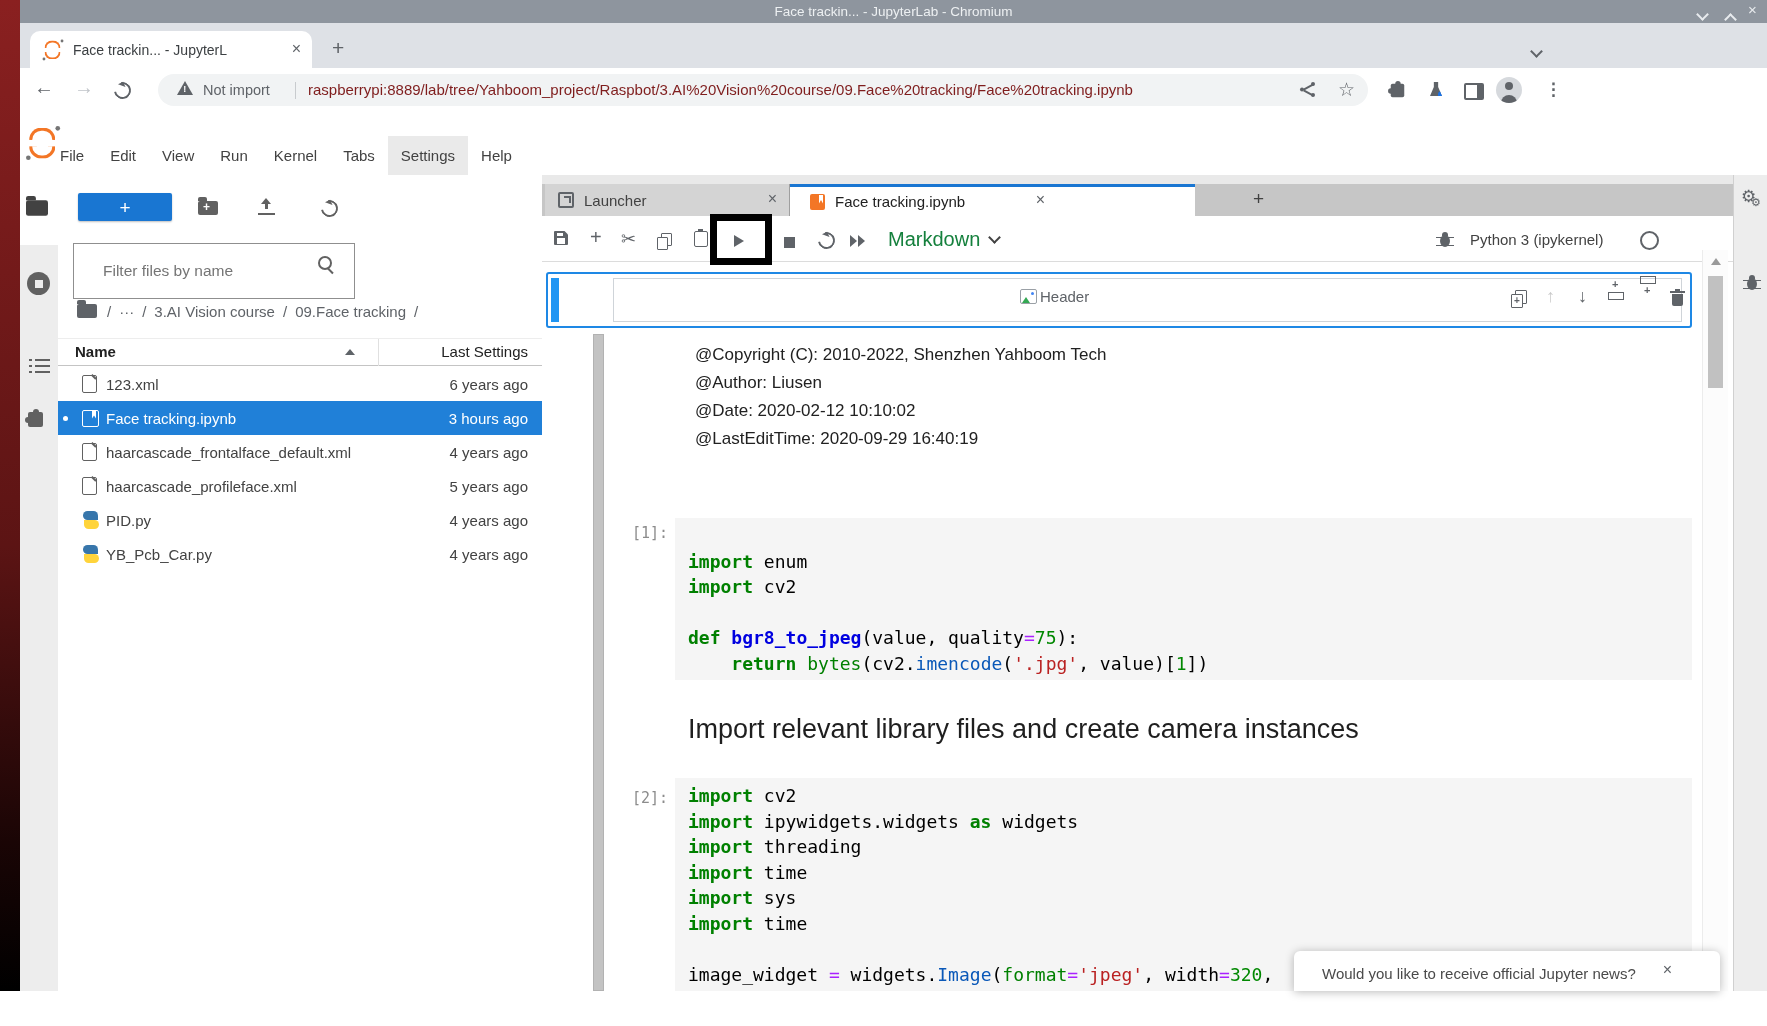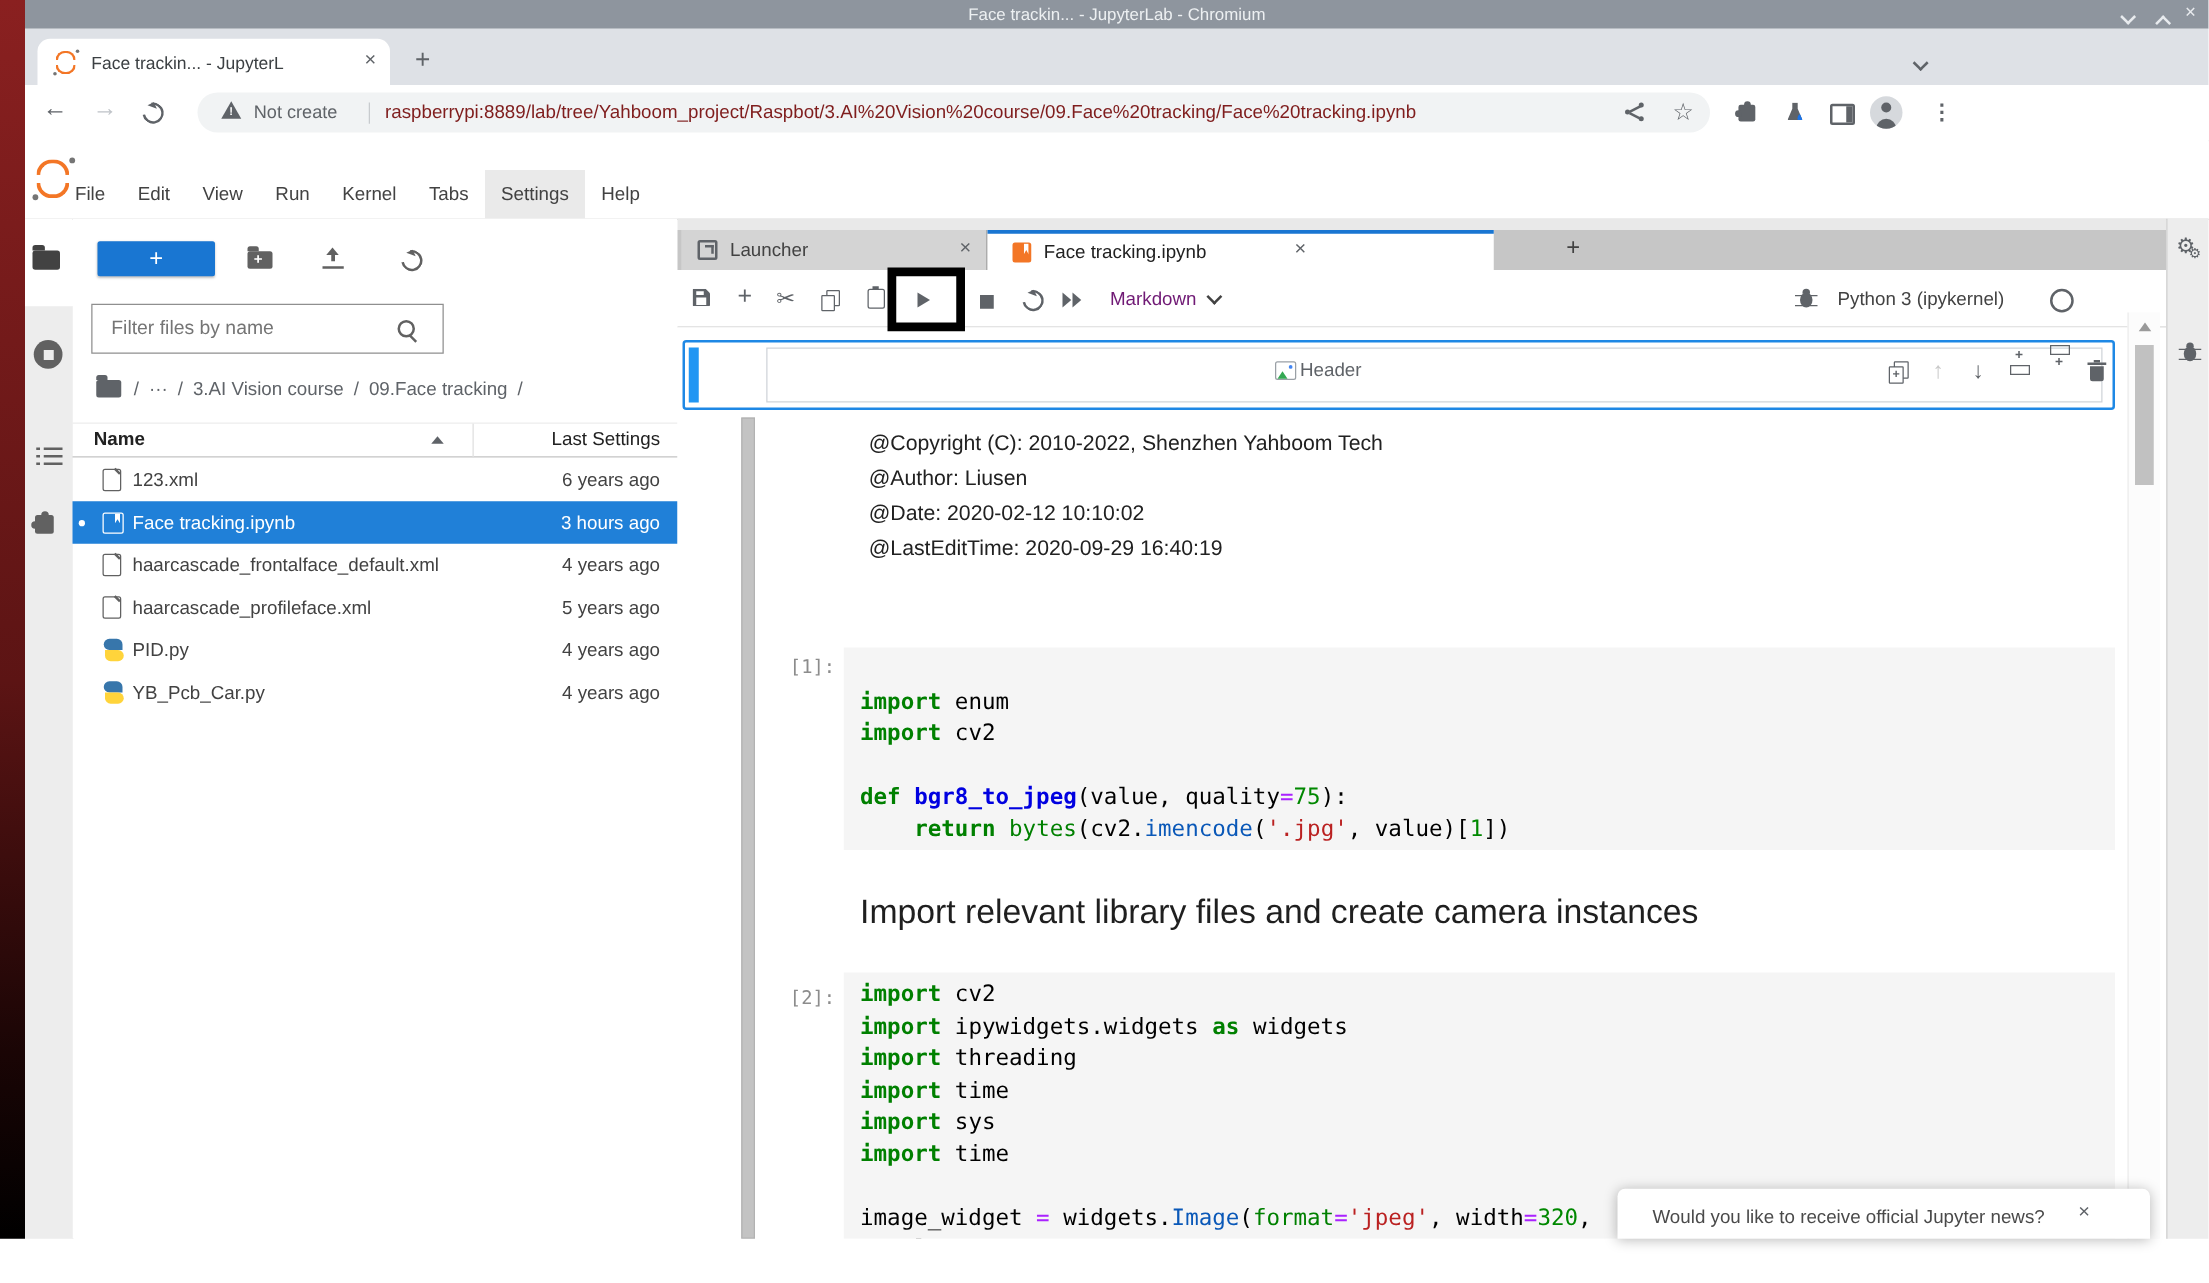--- a/index.html
+++ b/index.html
@@ -149,21 +149,21 @@
   <div class="abs" style="left:20px;top:68px;width:1747px;height:44px;background:#fff;border-bottom:1px solid #dadce0;"></div>
   <div class="abs txt" style="left:34px;top:76px;font-size:20px;color:#5f6368;">←</div>
   <div class="abs txt" style="left:74px;top:76px;font-size:20px;color:#c0c4c9;">→</div>
   <div class="abs" style="left:114px;top:82px;color:#5f6368;">
     <span class="i ic-refresh"></span>
   </div>
   <div class="abs" style="left:158px;top:74px;width:1210px;height:32px;background:#f1f3f4;border-radius:16px;"></div>
   <div class="abs" style="left:177px;top:81px;color:#5f6368;">
     <span class="i ic-warn"></span>
   </div>
-  <div class="abs txt" style="left:203px;top:82px;font-size:14.5px;color:#5f6368;">Not create</div>
+  <div class="abs txt" style="left:203px;top:82px;font-size:14.5px;color:#5f6368;">Not import</div>
   <div class="abs" style="left:295px;top:82px;width:1px;height:17px;background:#c8cbce;"></div>
   <div class="abs txt" style="left:308px;top:81px;font-size:15px;color:#7f1d1d;max-width:960px;overflow:hidden;">raspberrypi:8889/lab/tree/Yahboom_project/Raspbot/3.AI%20Vision%20course/09.Face%20tracking/Face%20tracking.ipynb</div>
   <div class="abs" style="left:1300px;top:82px;color:#5f6368;">
     <span class="i ic-share"><span class="l2"></span></span>
   </div>
   <div class="abs txt" style="left:1338px;top:78px;font-size:19px;color:#5f6368;">☆</div>
   <div class="abs" style="left:1390px;top:83px;color:#5f6368;">
     <span class="i ic-puzzle" style="transform:scale(.9);"></span>
   </div>
   <div class="abs" style="left:1430px;top:82px;color:#5f6368;">
@@ -215,21 +215,21 @@
   <div class="abs" style="left:198px;top:201px;color:#616161;">
     <span class="i ic-folder ic-folderplus"></span>
   </div>
   <div class="abs" style="left:258px;top:198px;color:#616161;">
     <span class="i ic-upload"></span>
   </div>
   <div class="abs" style="left:321px;top:200px;color:#616161;">
     <span class="i ic-refresh"></span>
   </div>
 
-  <div class="abs flex" style="left:73px;top:243px;width:282px;height:40px;border:1px solid #8f8f8f;background:#fff;box-sizing:border-box;">
+  <div class="abs flex" style="left:73px;top:243px;width:282px;height:56px;border:1px solid #8f8f8f;background:#fff;box-sizing:border-box;padding-left:14px;">
     <span class="txt" style="margin-left:15px;font-size:15.5px;color:#757575;">Filter files by name</span>
     <span class="i ic-search" style="position:absolute;right:22px;top:12px;color:#616161;"></span>
   </div>
 
   <div class="abs flex" style="left:77px;top:300px;height:22px;">
     <span class="i ic-folder" style="color:#5f6368;margin-right:10px;"></span>
     <span id="breadcrumb-items" class="flex">
         <span class="crumb txt">/</span>
         <span class="crumb txt">···</span>
         <span class="crumb txt">/</span>
@@ -316,21 +316,21 @@
   <div class="abs" style="left:784px;top:234px;color:#5f6368;">
     <span class="i ic-stop"></span>
   </div>
   <div class="abs" style="left:818px;top:232px;color:#5f6368;">
     <span class="i ic-refresh"></span>
   </div>
   <div class="abs" style="left:850px;top:233px;color:#5f6368;">
     <span class="i ic-ff"></span>
   </div>
   <div class="abs flex" style="left:888px;top:228px;height:22px;">
-    <span class="txt" style="font-size:15px;color:#701a75;">Markdown</span>
+    <span class="txt" style="font-size:20px;color:#15803d;">Markdown</span>
     <span class="i ic-chevd" style="margin-left:10px;margin-top:-3px;color:#424242;"></span>
   </div>
   <div class="abs" style="left:1440px;top:233px;color:#5f6368;">
     <span class="i ic-bug"></span>
   </div>
   <div class="abs txt" style="left:1470px;top:231px;font-size:15px;color:#424242;">Python 3 (ipykernel)</div>
   <div class="abs" style="left:1640px;top:231px;color:#5f6368;">
     <span class="i ic-circle"></span>
   </div>
 

